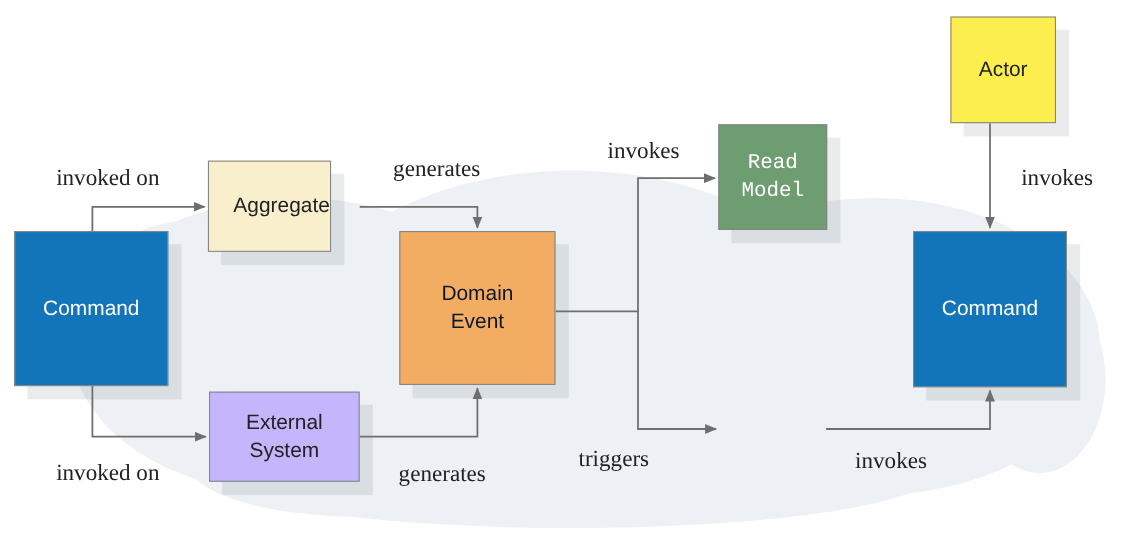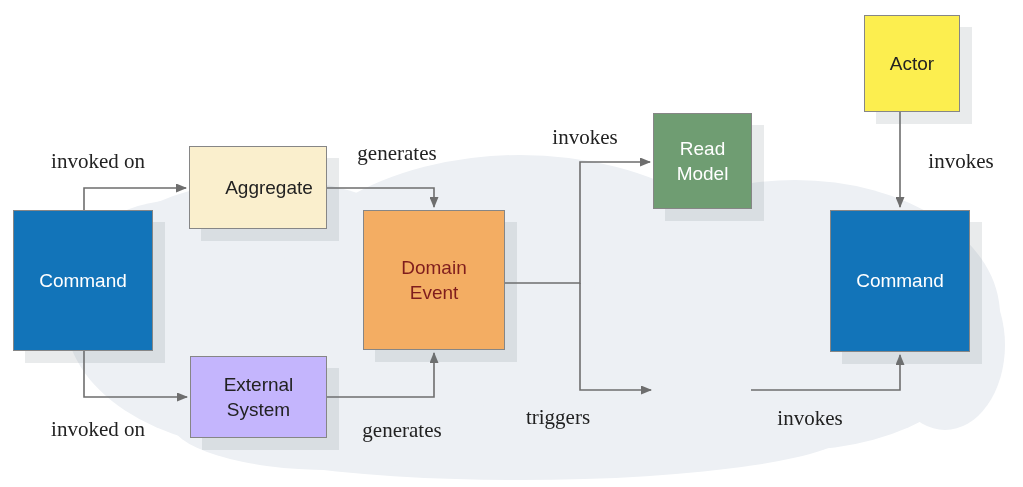--- a/index.html
+++ b/index.html
@@ -18,24 +18,24 @@
     position:absolute;
     box-sizing:border-box;
     border:1.6px solid #868686;
     box-shadow:12px 12px 0 rgba(110,120,130,0.15);
     display:flex;align-items:center;justify-content:center;
     text-align:center;
     font-size:19px;line-height:1.32;
     padding:0 16px;
   }
   #n-command-left {left:13px; top:210px;width:140px;height:141px;}
-  #n-aggregate    {left:189px;top:146px;width:138px;height:83px;padding-left:38px;}
+  #n-aggregate    {left:189px;top:146px;width:112px;height:83px;padding-left:38px;}
   #n-external-system{left:190px;top:356px;width:137px;height:82px;}
   #n-domain-event {left:363px;top:210px;width:142px;height:140px;}
-  #n-read-model   {left:653px;top:113px;width:99px; height:96px;}
+  #n-read-model   {left:653px;top:113px;width:99px; height:96px;font-family:Liberation Mono, monospace;}
   #n-policy       {left:654px;top:342px;width:97px; height:96px;}
   #n-command-right{left:830px;top:210px;width:140px;height:142px;}
   #n-actor        {left:852px;top:15px; width:96px; height:97px;margin-left:12px;}
   .edge-label{
     position:absolute;
     transform:translateX(-50%);
     font-family:"Liberation Serif",serif;
     font-size:21px;
     color:#222222;
     white-space:nowrap;
@@ -88,21 +88,21 @@
   </div>
 
   <div class="node" id="n-aggregate" style="background-color: rgb(250, 239, 205); color: rgb(34, 34, 34);">
     <span>Aggregate</span>
   </div>
 
   <div class="node" id="n-external-system" style="background-color: #c4b5fd; color: rgb(34, 34, 34);">
     <span>External System</span>
   </div>
 
-  <div class="node" id="n-domain-event" style="background-color: rgb(243, 173, 99); color: #7f1d1d;">
+  <div class="node" id="n-domain-event" style="background-color: rgb(243, 173, 99); color: #0f172a;">
     <span>Domain Event</span>
   </div>
 
   <div class="node" id="n-read-model" style="background-color: rgb(111, 157, 114); color: rgb(255, 255, 255);">
     <span>Read Model</span>
   </div>
 
 
   <div class="node" id="n-command-right" style="background-color: rgb(18, 116, 185); color: rgb(255, 255, 255);">
     <span>Command</span>

